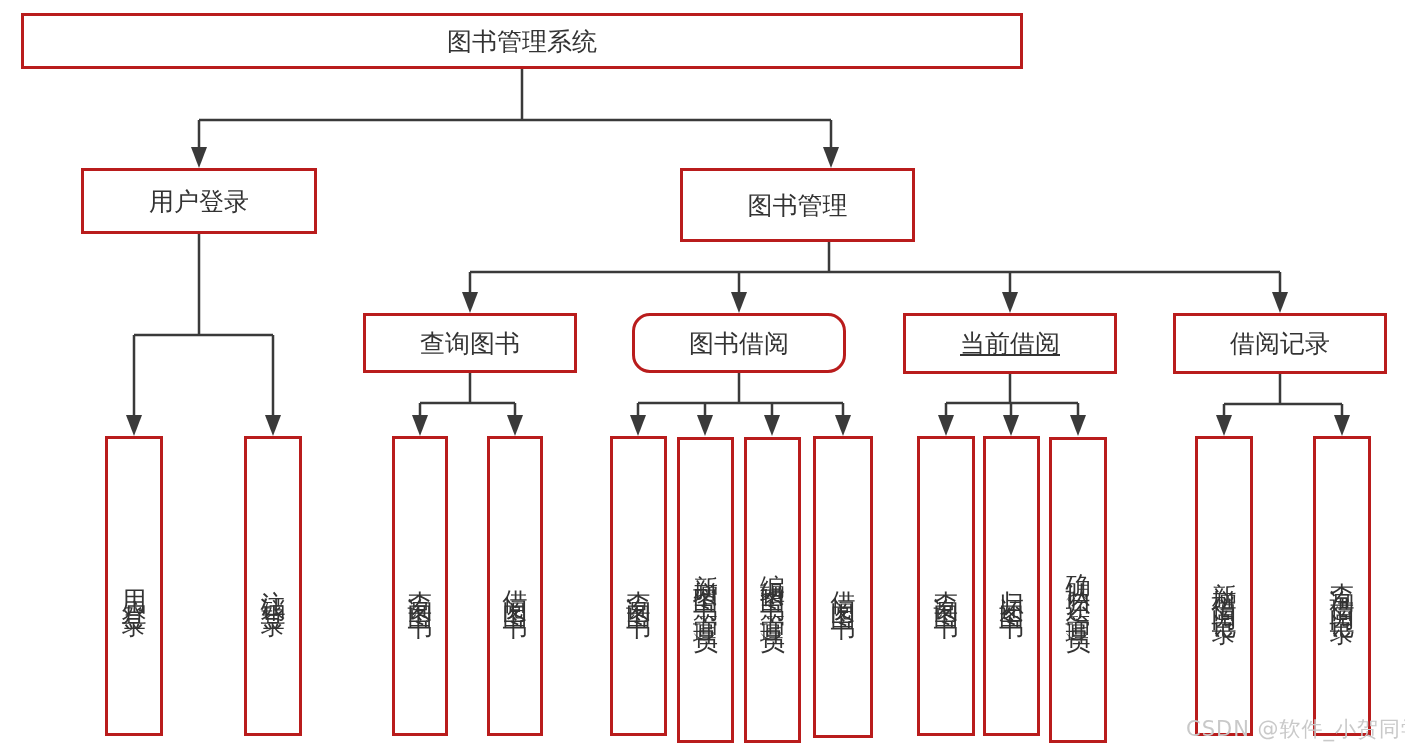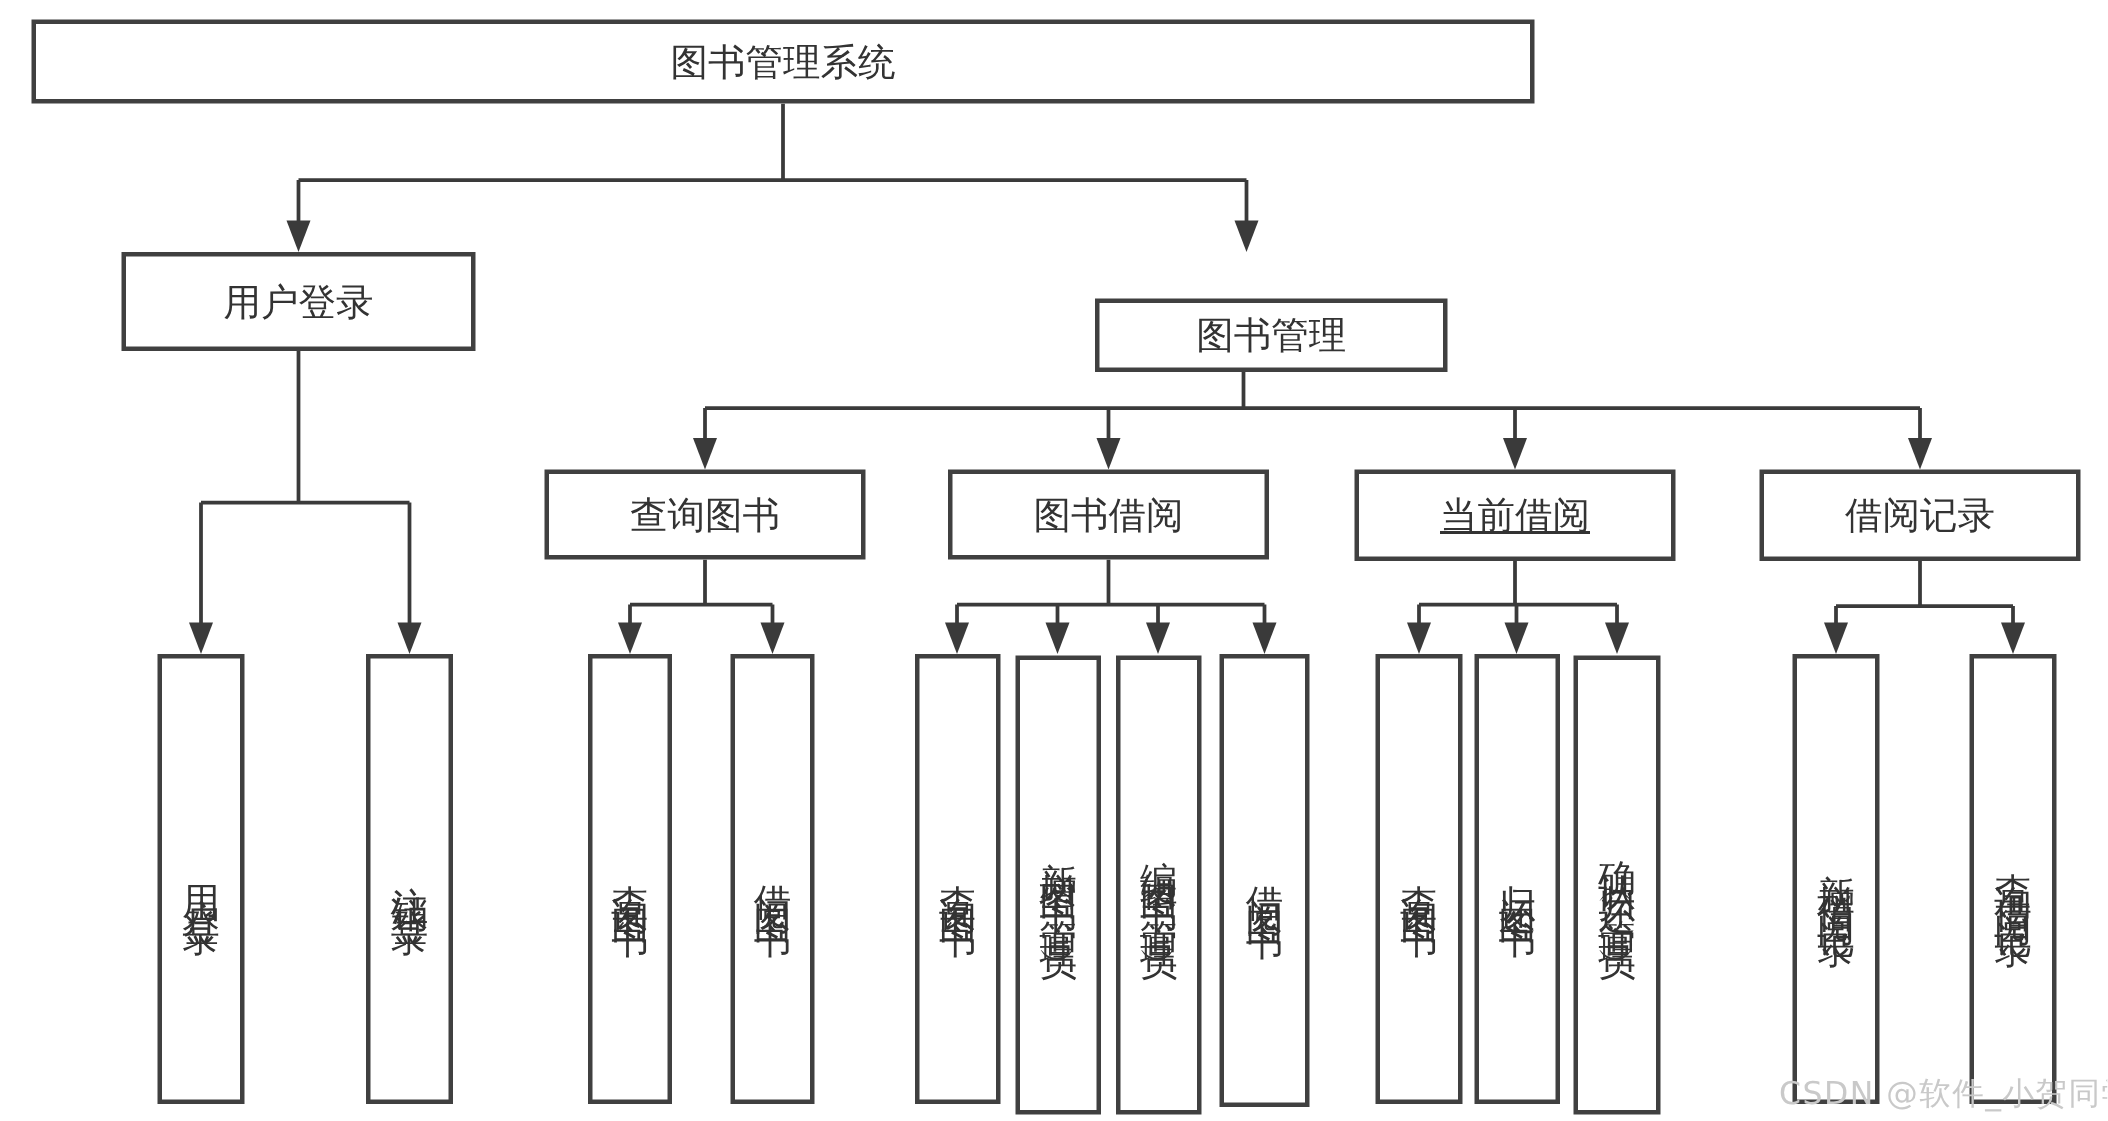--- a/index.html
+++ b/index.html
@@ -7,21 +7,21 @@
     position:relative;
     width:1405px; height:747px;
     background:#ffffff;
     overflow:hidden;
     font-family:"DejaVu Sans","Liberation Sans",sans-serif;
   }
   #wires { position:absolute; left:0; top:0; width:1405px; height:747px; }
   .node {
     position:absolute;
     box-sizing:border-box;
-    border:3px solid #404040;
+    border:3px solid #b91c1c;
     background:#ffffff;
     display:flex;
     align-items:center;
     justify-content:center;
     color:#333333;
     font-size:25px;
     line-height:1;
     white-space:nowrap;
   }
   .leaf span {
@@ -85,28 +85,28 @@
     </g>
   </svg>
 
   <div class="node" style="left:21px; top:13px; width:1002px; height:56px;">
     <span>图书管理系统</span>
   </div>
 
   <div class="node" style="left:81px; top:168px; width:236px; height:66px;">
     <span>用户登录</span>
   </div>
-  <div class="node" style="left:730px; top:168px; width:235px; height:49px;margin-top:31px;">
+  <div class="node" style="left:680px; top:168px; width:235px; height:74px;">
     <span>图书管理</span>
   </div>
 
   <div class="node" style="left:363px; top:313px; width:214px; height:60px;">
     <span>查询图书</span>
   </div>
-  <div class="node" style="left:632px; top:313px; width:214px; height:60px;">
+  <div class="node" style="left:632px; top:313px; width:214px; height:60px;border-radius:18px;">
     <span>图书借阅</span>
   </div>
   <div class="node" style="left:903px; top:313px; width:214px; height:61px;text-decoration:underline;">
     <span>当前借阅</span>
   </div>
   <div class="node" style="left:1173px; top:313px; width:214px; height:61px;">
     <span>借阅记录</span>
   </div>
 
   <div class="node leaf" style="left:105px; top:436px; width:58px; height:300px;">

